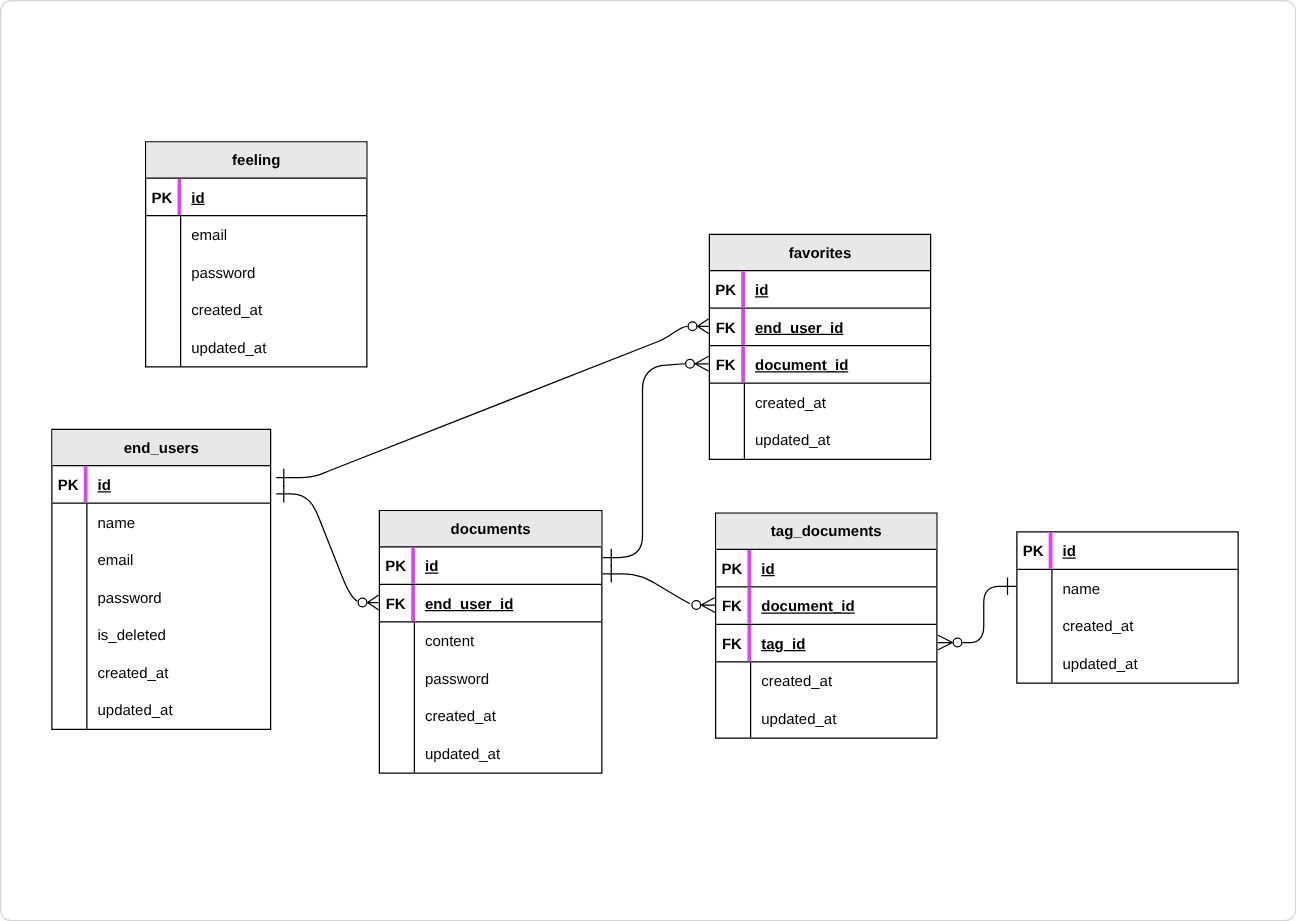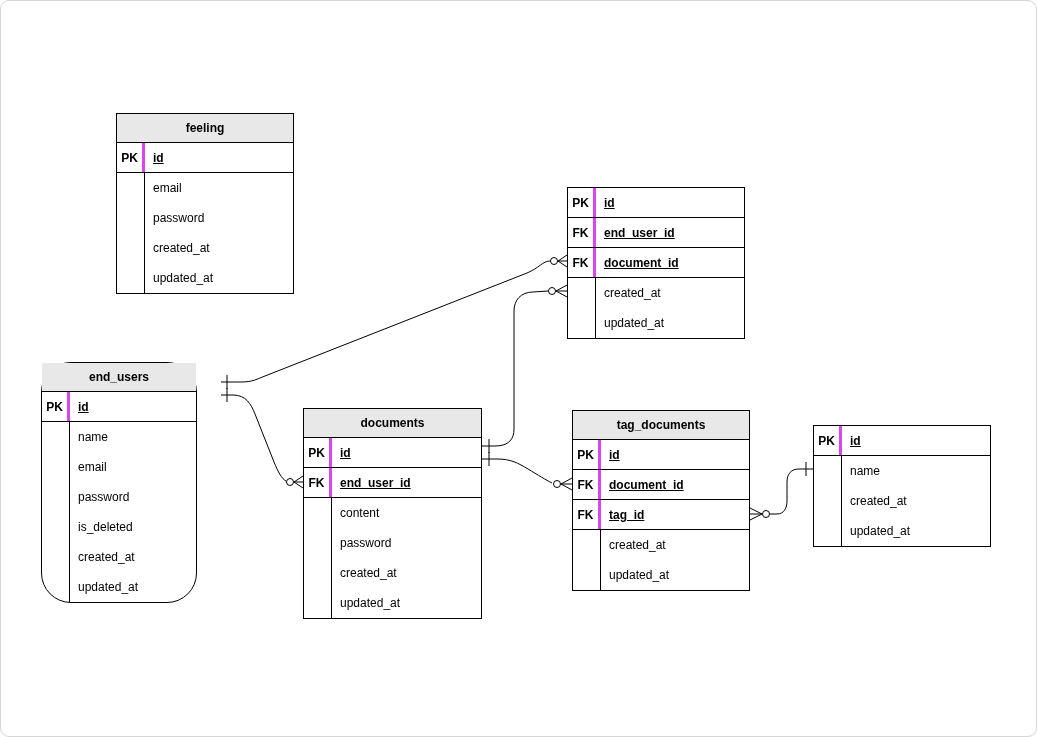--- a/index.html
+++ b/index.html
@@ -118,40 +118,41 @@
       <div class="attr-badge-col"></div>
       <div class="attr-list">
         <div class="attr-row">email</div>
         <div class="attr-row">password</div>
         <div class="attr-row">created_at</div>
         <div class="attr-row">updated_at</div>
       </div>
     </div>
   </div>
 
-  <div class="entity" style="left:40px; top:361px; width:156px;border-radius:30px;">
+  <div class="entity" style="left:40px; top:342px; width:176px;">
     <div class="entity-header">end_users</div>
     <div class="key-row">
       <div class="badge-cell">PK</div>
       <div class="field-cell">id</div>
     </div>
     <div class="attr-block">
       <div class="attr-badge-col"></div>
       <div class="attr-list">
         <div class="attr-row">name</div>
         <div class="attr-row">email</div>
         <div class="attr-row">password</div>
         <div class="attr-row">is_deleted</div>
         <div class="attr-row">created_at</div>
         <div class="attr-row">updated_at</div>
       </div>
     </div>
   </div>
 
   <div class="entity" style="left:566px; top:186px; width:178px;">
+    <div class="entity-header">favorites</div>
     <div class="key-row">
       <div class="badge-cell">PK</div>
       <div class="field-cell">id</div>
     </div>
     <div class="key-row">
       <div class="badge-cell">FK</div>
       <div class="field-cell">end_user_id</div>
     </div>
     <div class="key-row">
       <div class="badge-cell">FK</div>

